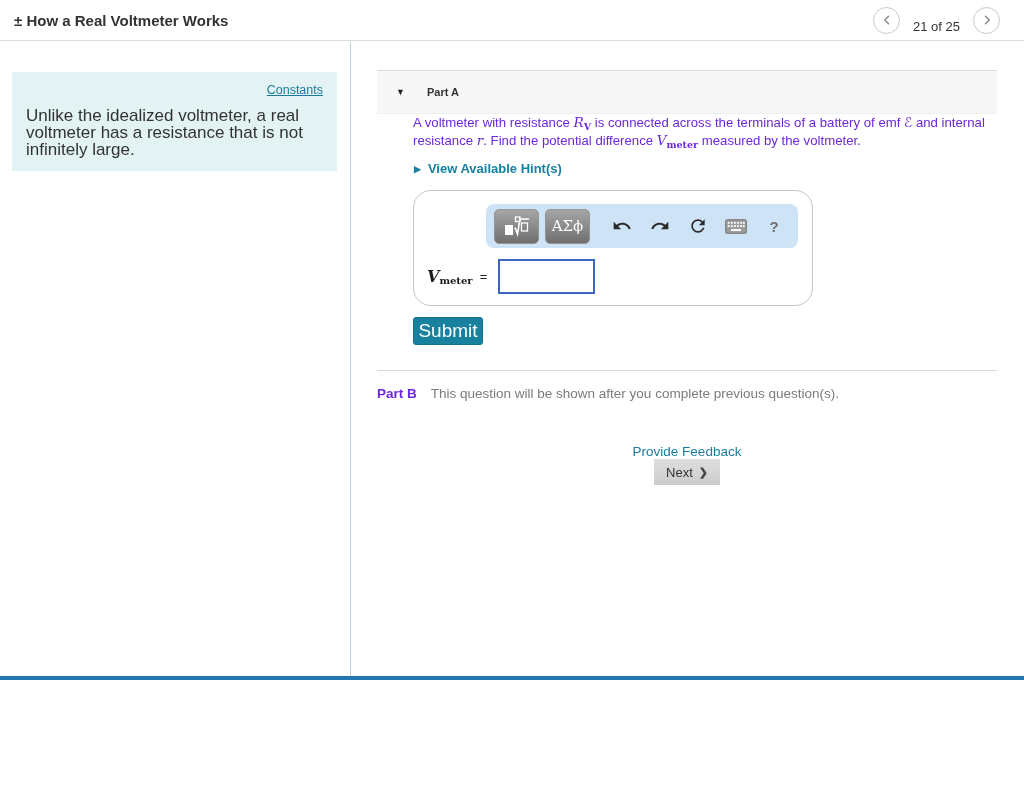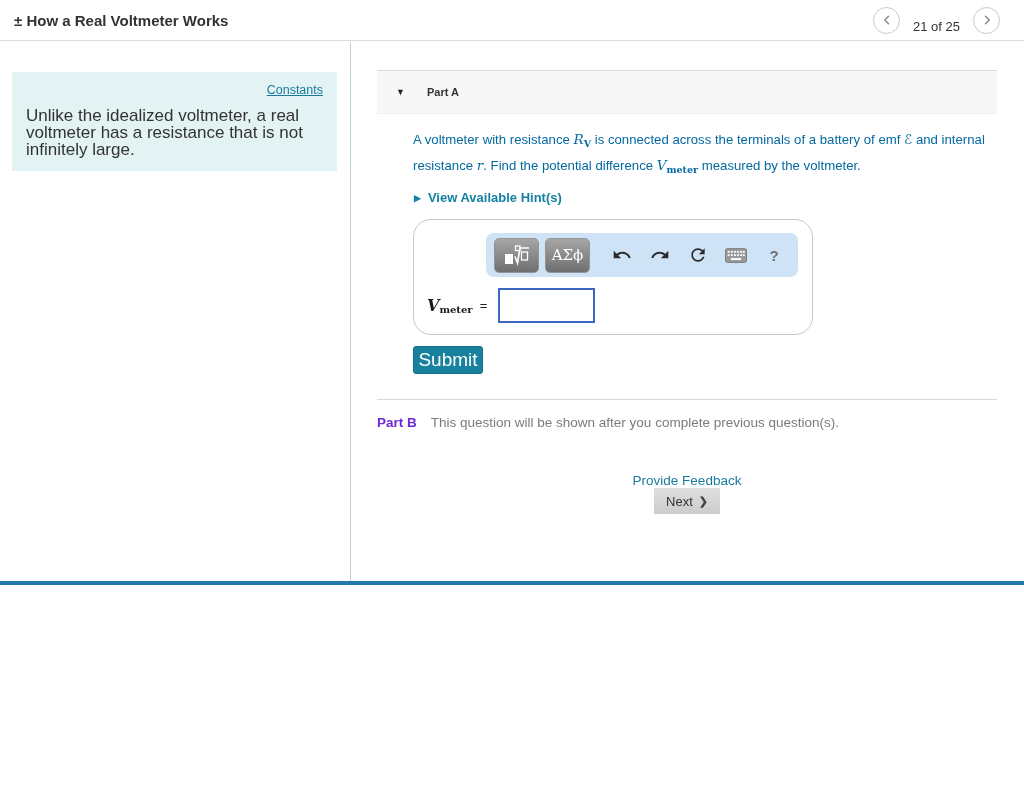--- a/index.html
+++ b/index.html
@@ -1,18 +1,18 @@
 <!DOCTYPE html>
 <html><head>
 <meta charset="utf-8">
 <style>
   * { margin:0; padding:0; box-sizing:border-box; }
   html,body { background:#fff; }
   .page {
-    position:relative; width:1024px; height:585px; background:#fff; overflow:hidden;
+    position:relative; width:1024px; height:680px; background:#fff; overflow:hidden;
     font-family:"Liberation Sans", sans-serif; color:#333;
   }
   
   .top-header {
     position:absolute; top:0; left:0; right:0; height:41px;
     border-bottom:1px solid #dcdcdc; background:#fff;
     display:flex; align-items:center; justify-content:space-between; padding:0 14px;
   }
   .page-title { font-size:15px; font-weight:bold; color:#333; }
   .pager { display:flex; align-items:flex-end; gap:13px; margin-right:10px; }
@@ -37,22 +37,22 @@
   .main-panel { position:absolute; top:42px; left:351px; right:0; bottom:4px; background:#fff; }
   .main-content { margin-left:26px; width:620px; }
   .part-a-header {
     margin-top:28px; height:44px; background:#f7f7f7;
     border-top:1px solid #d9d9d9; border-bottom:1px solid #efefef;
     display:flex; align-items:center; cursor:pointer;
   }
   .collapse-icon { margin-left:19px; font-size:9px; color:#222; }
   .part-a-title { margin-left:22px; font-size:11px; font-weight:bold; color:#333; }
   .problem-text {
-    margin-top:13px; margin-left:36px; width:578px;
-    font-size:13.2px; line-height:25px; color:#0369a1;
+    margin-left:36px; width:578px;
+    font-size:13.2px; line-height:16px; color:#6d28d9;
   }
   .mi { font-family:"DejaVu Serif","DejaVu Sans",serif; font-style:italic; font-size:13.5px; }
   .msub { font-family:"DejaVu Serif","DejaVu Sans",serif; font-style:normal; font-size:9.5px; font-weight:bold; position:relative; top:3px; }
   .hint-row {
     margin-top:11px; margin-left:37px; display:flex; align-items:center; gap:7px;
     color:#1581a3; font-weight:bold; font-size:13px; cursor:pointer;
   }
   .hint-tri { font-size:9px; }
   
   .answer-box {

